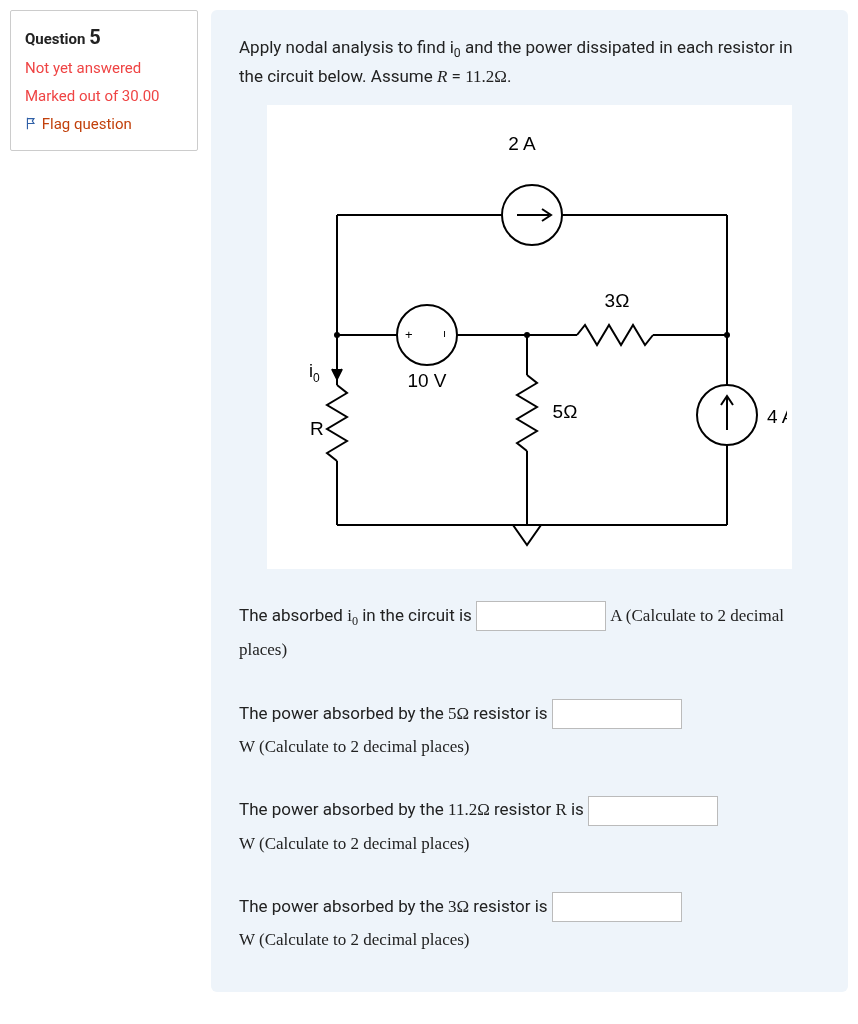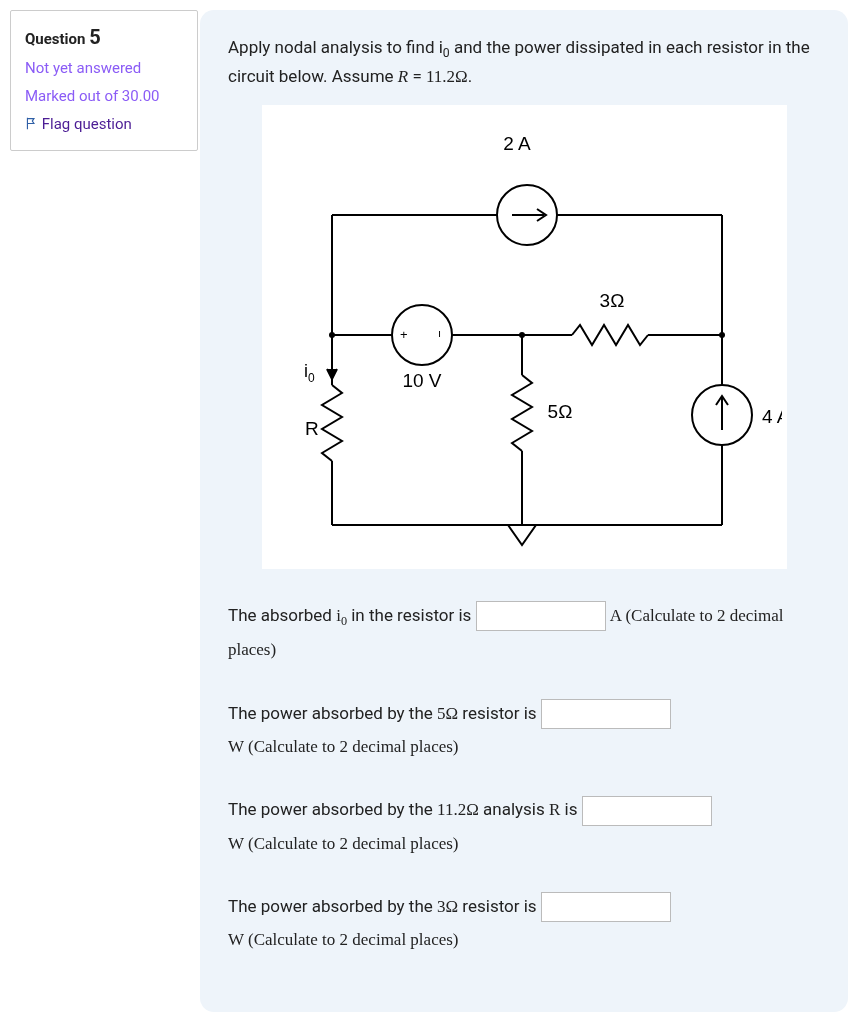--- a/index.html
+++ b/index.html
@@ -7,48 +7,48 @@
     margin: 0;
     padding: 10px;
     font-family: -apple-system, BlinkMacSystemFont, "Segoe UI", Roboto, Helvetica, Arial, sans-serif;
     background: #fff;
     color: #333;
     font-size: 16px;
     width: 858px;
   }
   .wrap {
     display: flex;
-    gap: 2px;
+    gap: 13px;
     align-items: flex-start;
   }
   .info-panel {
     width: 188px;
     border: 1px solid #ccc;
     border-top: 1px solid #ccc;
     border-radius: 2px;
     padding: 14px 14px 16px 14px;
     background: #fff;
     flex: 0 0 auto;
     font-size: 15px;
     color: #555;
   }
   .info-panel h4 {
     margin: 0 0 10px 0;
     font-size: 15px;
     color: #222;
   }
   .info-panel h4 .num { font-size: 20px; font-weight:700; }
-  .info-line { margin: 2px 0 10px 0; color:#8b5cf6; }
-  .flag-line { color:#4c1d95; cursor:pointer; }
+  .info-line { margin: 2px 0 10px 0; color:#ef4444; }
+  .flag-line { color:#c2410c; cursor:pointer; }
   .flag-icon { display:inline-block; width:13px; vertical-align:middle; }
   .question-panel {
     flex: 1 1 auto;
     background: #eef4fa;
-    border-radius: 14px;
-    padding: 24px 28px 56px 28px;
+    border-radius: 6px;
+    padding: 24px 28px 36px 28px;
     color:#222;
   }
   .qtext { font-size: 17px; line-height:1.55; margin-bottom: 8px; }
   .qtext .ital { font-style: italic; }
   .sub0 { font-size:0.72em; vertical-align: sub; }
   .circuit-box {
     background:#fff;
     margin: 14px auto 22px auto;
     padding: 10px 0 10px 0;
     width: 525px;
@@ -154,33 +154,33 @@
         <text x="160" y="272" font-size="19" fill="#000" text-anchor="middle">10 V</text>
         <text x="350" y="192" font-size="19" fill="#000" text-anchor="middle">3Ω</text>
         <text x="298" y="303" font-size="19" fill="#000" text-anchor="middle">5Ω</text>
         <text x="43" y="320" font-size="19" fill="#000">R</text>
         <text x="42" y="262" font-size="18" fill="#000"><tspan>i</tspan><tspan dy="5" font-size="12">0</tspan></text>
         <text x="500" y="308" font-size="19" fill="#000">4 A</text>
       </svg>
     </div>
 
     <div class="answer-block">
-      <span>The absorbed </span><span class="mathser ital">i</span><span class="mathser sub0">0</span><span> in the resistor is </span>
+      <span>The absorbed </span><span class="mathser ital">i</span><span class="mathser sub0">0</span><span> in the circuit is </span>
       <input type="text" value="" style="">
       <span class="mathser"> <span>A (Calculate to 2 decimal places)</span></span>
     </div>
 
     <div class="answer-block">
       <span>The power absorbed by the </span><span class="mathser">5</span><span class="mathser">Ω</span><span> resistor is </span>
       <input type="text" value="" style=""><br>
       <span class="mathser">W (Calculate to 2 decimal places)</span>
     </div>
 
     <div class="answer-block">
-      <span>The power absorbed by the </span><span class="mathser">11.2</span><span class="mathser">Ω</span><span> analysis </span><span class="mathser ital">R</span><span> is </span>
+      <span>The power absorbed by the </span><span class="mathser">11.2</span><span class="mathser">Ω</span><span> resistor </span><span class="mathser ital">R</span><span> is </span>
       <input type="text" value="" style=""><br>
       <span class="mathser">W (Calculate to 2 decimal places)</span>
     </div>
 
     <div class="answer-block">
       <span>The power absorbed by the </span><span class="mathser">3</span><span class="mathser">Ω</span><span> resistor is </span>
       <input type="text" value="" style=""><br>
       <span class="mathser">W (Calculate to 2 decimal places)</span>
     </div>
 

